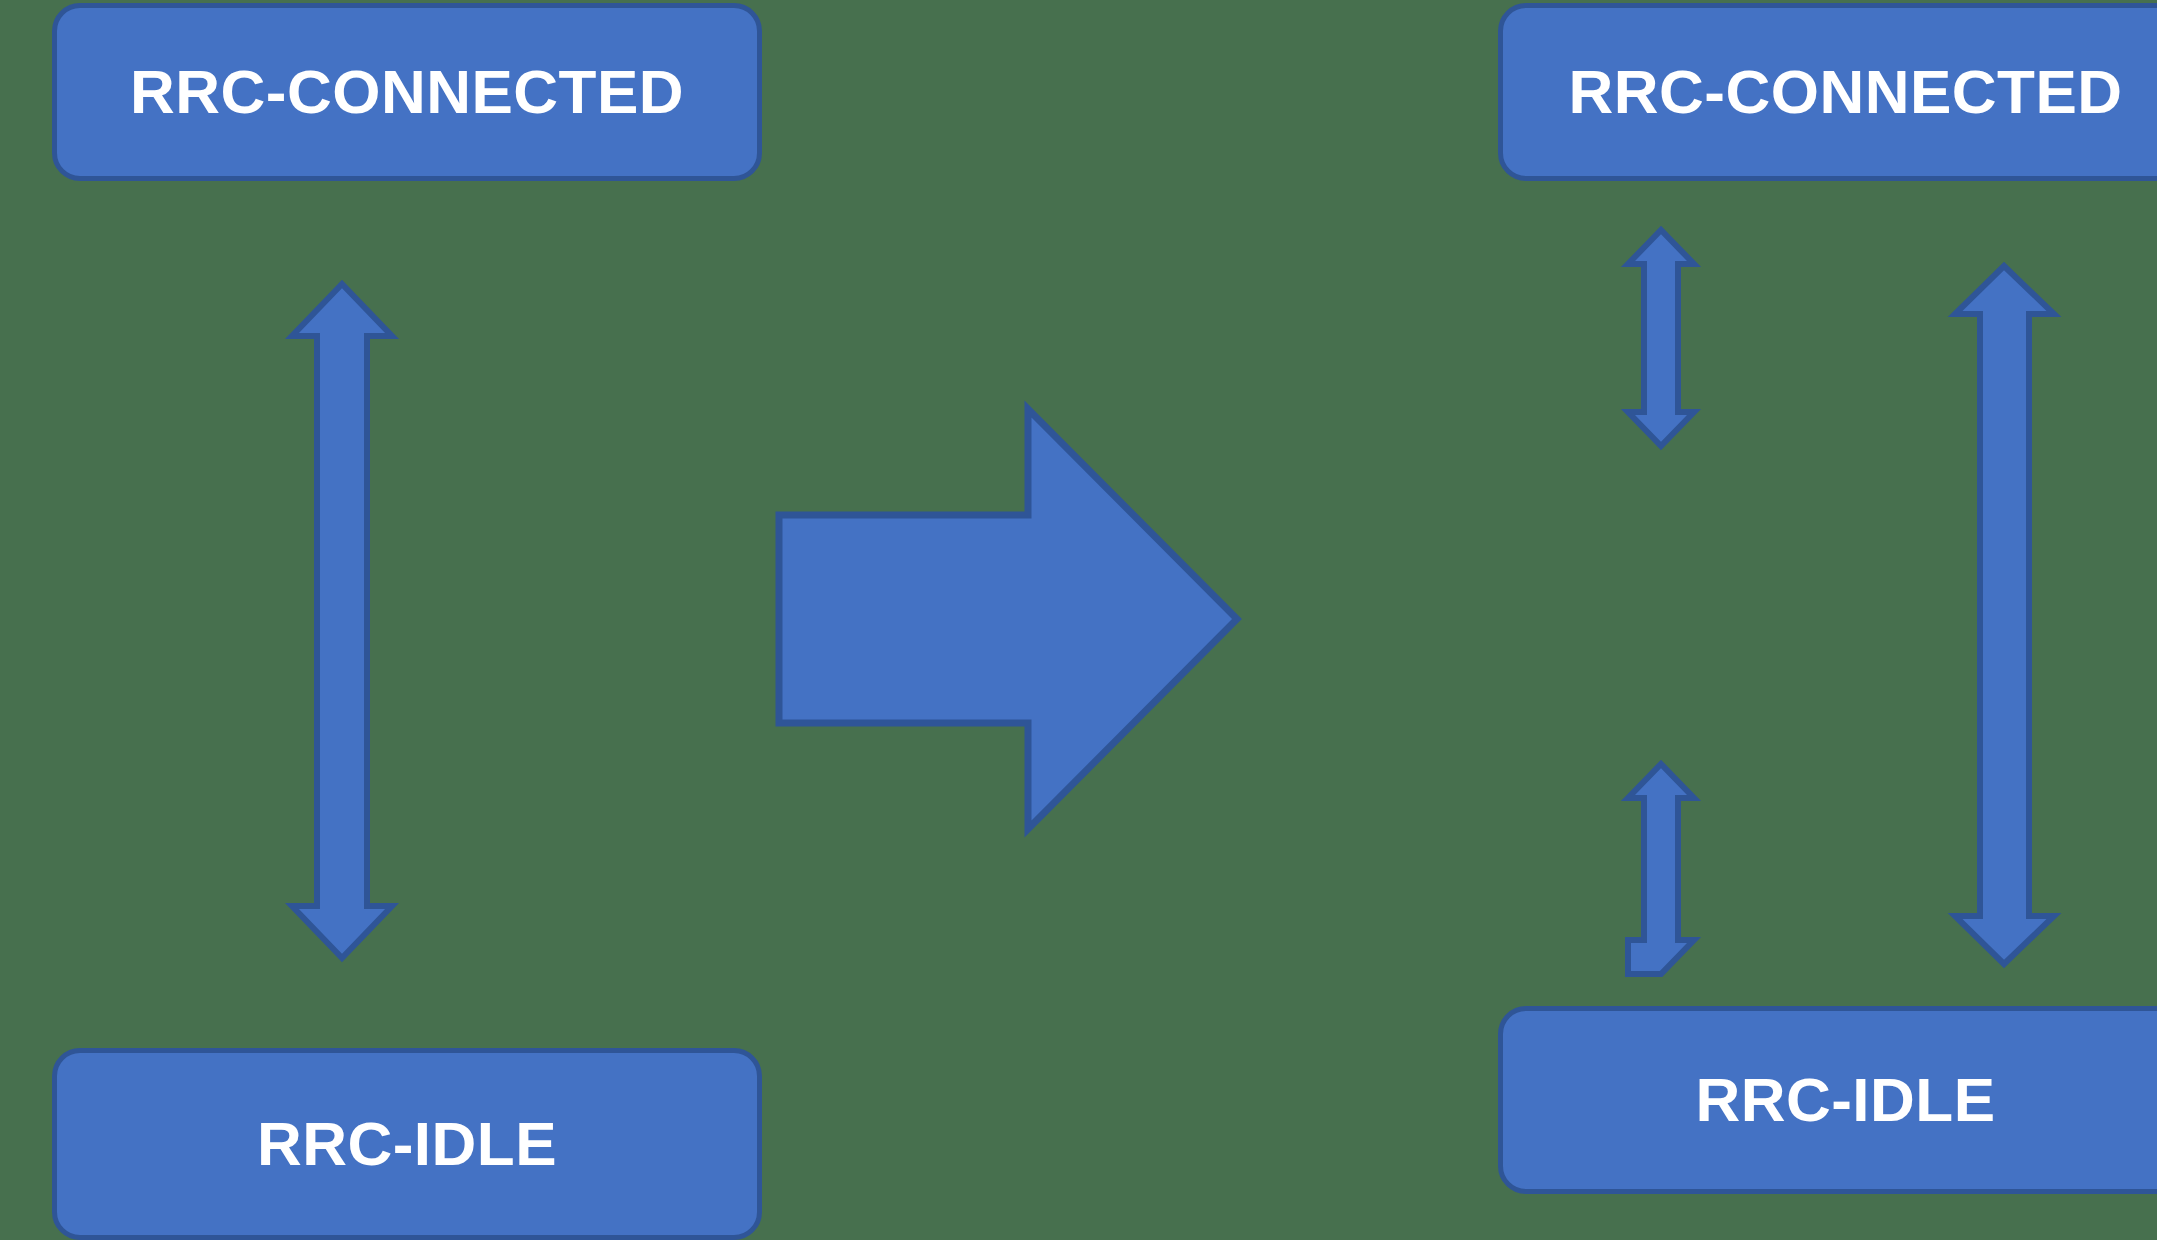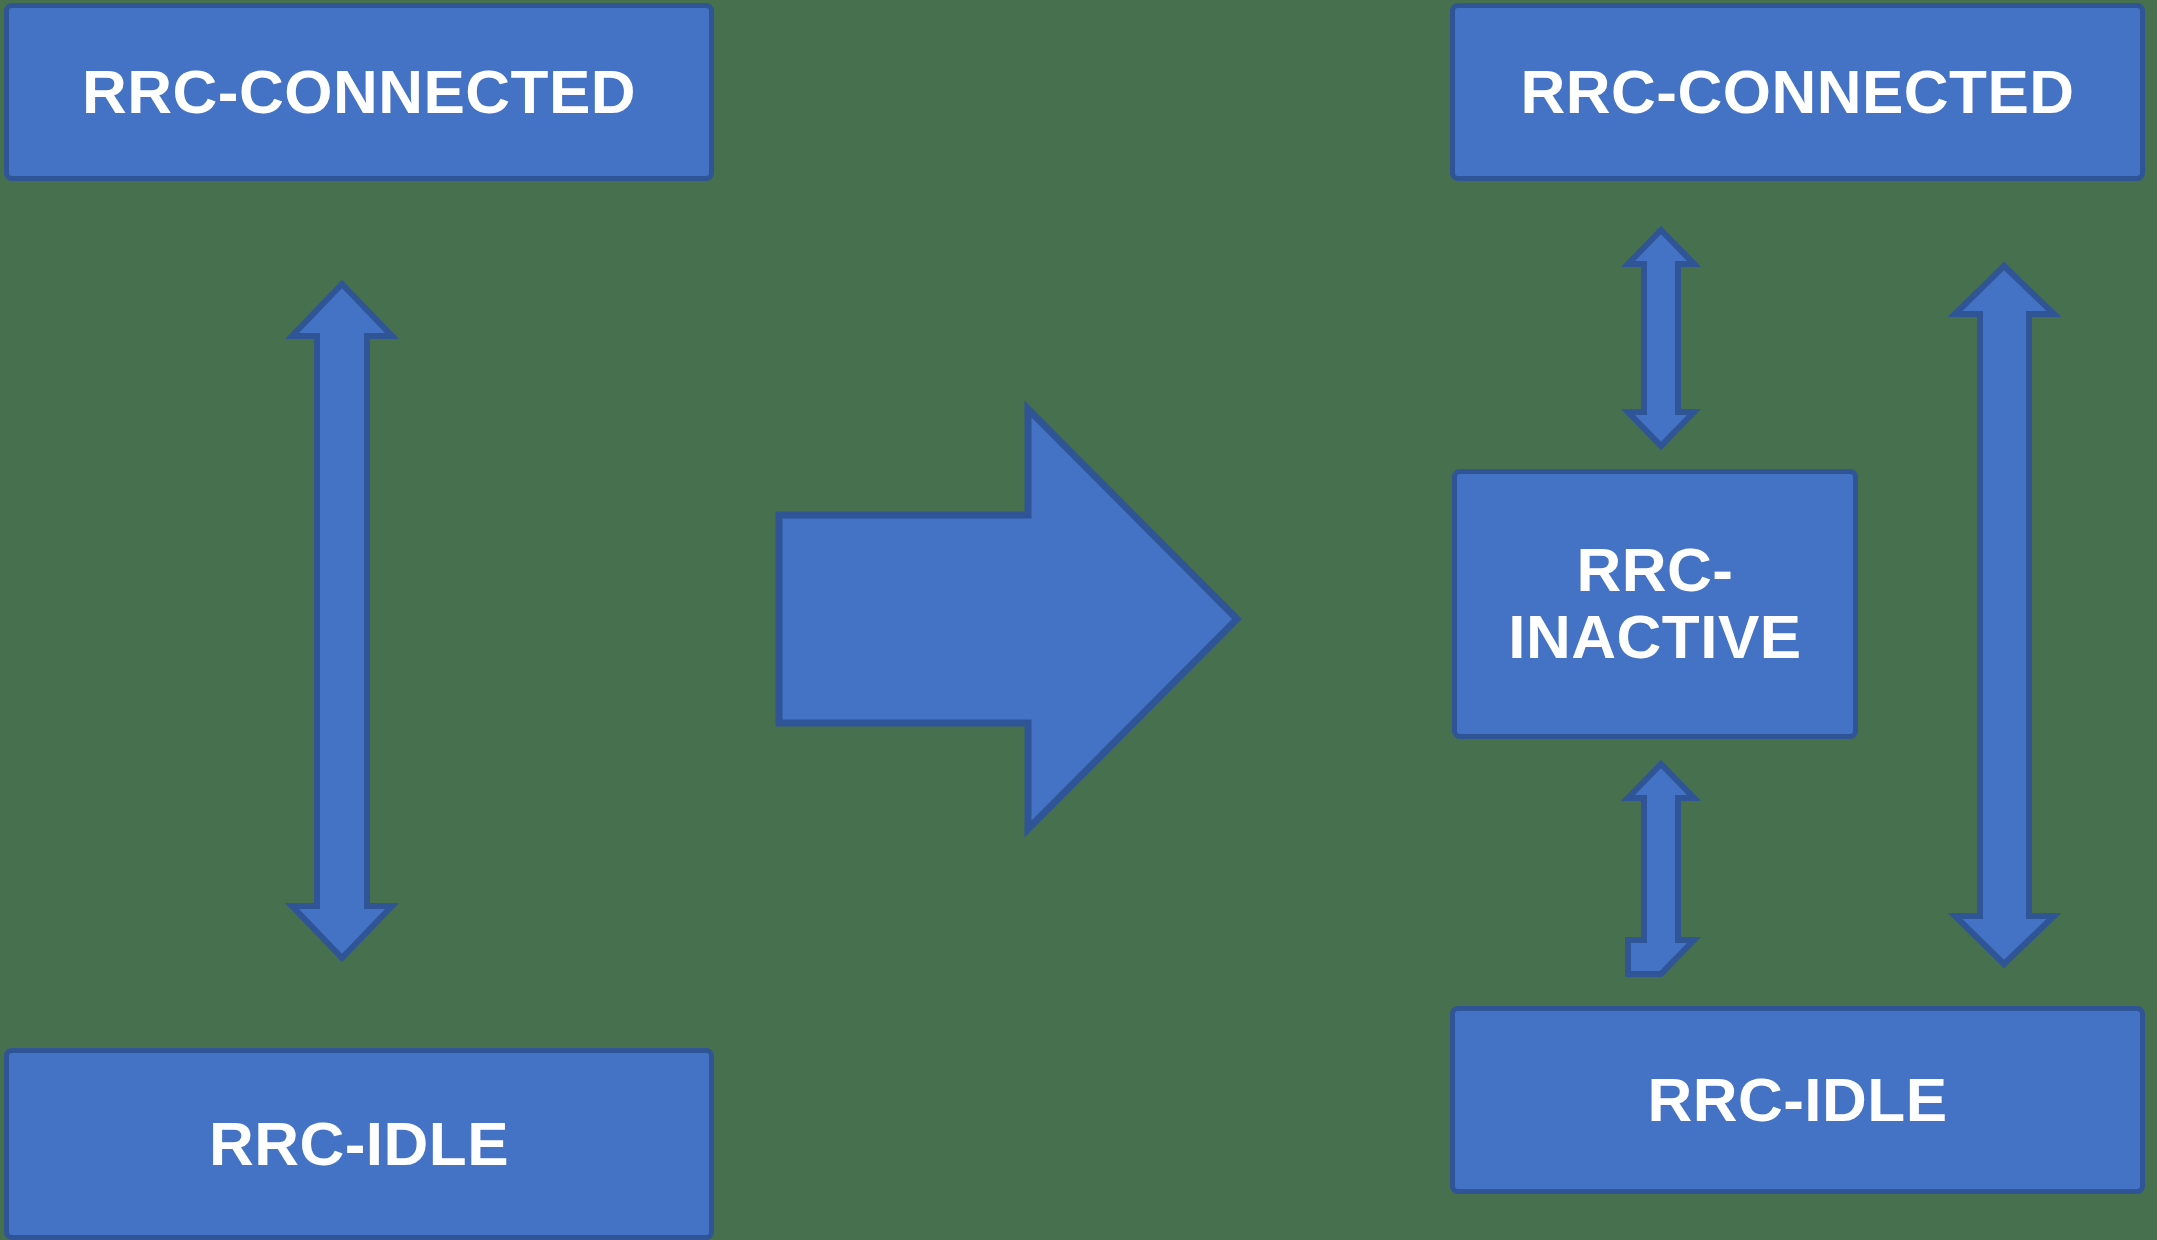--- a/index.html
+++ b/index.html
@@ -13,30 +13,31 @@
     height: 1240px;
     background: #47704e;
     overflow: hidden;
     font-family: "Liberation Sans", sans-serif;
   }
   .state-box {
     position: absolute;
     box-sizing: border-box;
     background: #4472c4;
     border: 5px solid #2f5597;
-    border-radius: 8px;
+    border-radius: 28px;
     display: flex;
     align-items: center;
     justify-content: center;
     color: #ffffff;
     font-weight: bold;
     letter-spacing: 0.5px;
     line-height: 1.08;
     text-align: center;
     user-select: none;
+    margin-left: 48px;
   }
   .arrow-svg {
     position: absolute;
     overflow: visible;
   }
   .arrow-shape {
     fill: #4472c4;
     stroke: #2f5597;
     stroke-width: 6;
     stroke-linejoin: miter;
@@ -66,26 +67,20 @@
   </svg>
 
   <svg class="arrow-svg" id="arrow-evolution" viewBox="0 0 466 428" preserveAspectRatio="none" style="left: 775px; top: 405px; width: 466px; height: 428px;">
     <polygon class="big-arrow-shape" points="4,110 253,110 253,4 462,214 253,424 253,318 4,318"></polygon>
   </svg>
 
   <div class="state-box" id="box-right-connected" style="left: 1450px; top: 3px; width: 695px; height: 178px; font-size: 62px; background: rgb(68, 114, 196); border-color: rgb(47, 85, 151); color: rgb(255, 255, 255);">
     <span>RRC-CONNECTED</span>
   </div>
 
-  <div class="state-box" id="box-right-inactive" style="left: 1452px; top: 469px; width: 406px; height: 270px; font-size: 62px; background: rgb(68, 114, 196); border-color: rgb(47, 85, 151); color: rgb(255, 255, 255);">
-    <span>
-      <span>RRC-</span><br>
-      <span>INACTIVE</span>
-    </span>
-  </div>
 
   <div class="state-box" id="box-right-idle" style="left: 1450px; top: 1006px; width: 695px; height: 188px; font-size: 62px; background: rgb(68, 114, 196); border-color: rgb(47, 85, 151); color: rgb(255, 255, 255);">
     <span>RRC-IDLE</span>
   </div>
 
   <svg class="arrow-svg" id="arrow-right-conn-inact" viewBox="0 0 74 224" preserveAspectRatio="none" style="left: 1624px; top: 226px; width: 74px; height: 224px;">
     <polygon class="arrow-shape" points="37,4 70,38 54,38 54,186 70,186 37,220 4,186 20,186 20,38 4,38"></polygon>
   </svg>
 
   <svg class="arrow-svg" id="arrow-right-inact-idle" viewBox="0 0 74 218" preserveAspectRatio="none" style="left: 1624px; top: 760px; width: 74px; height: 218px;">

